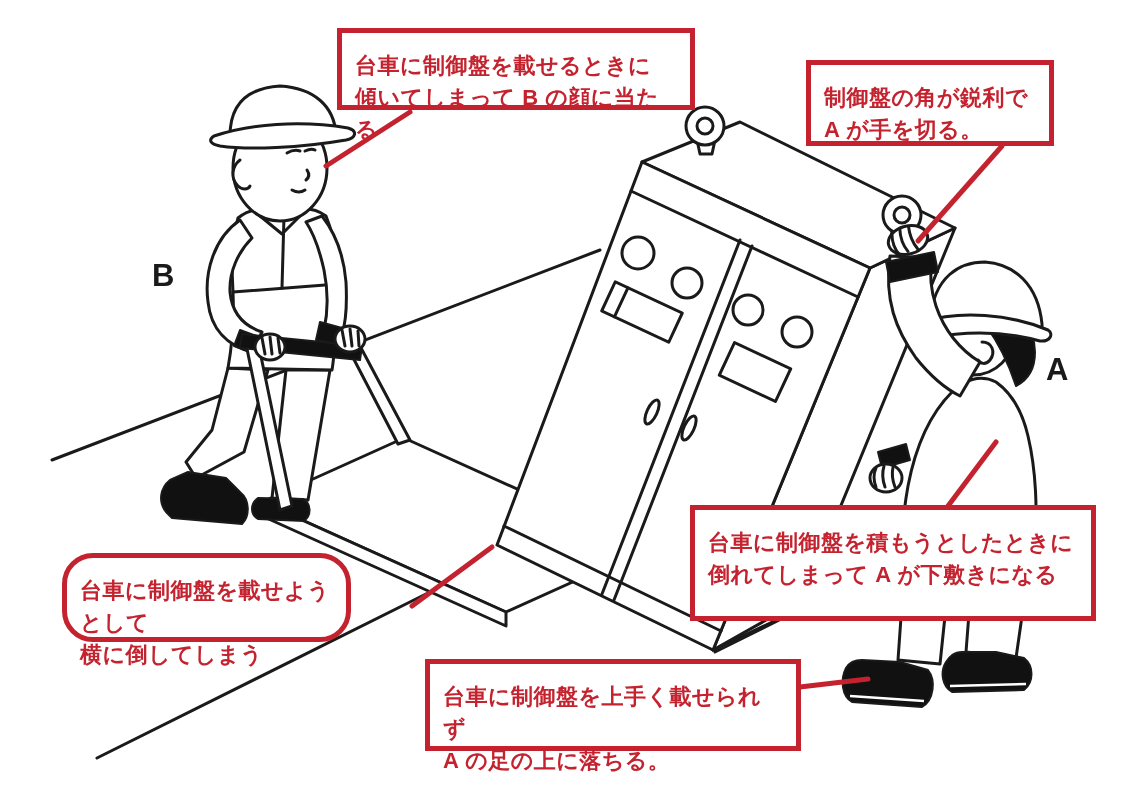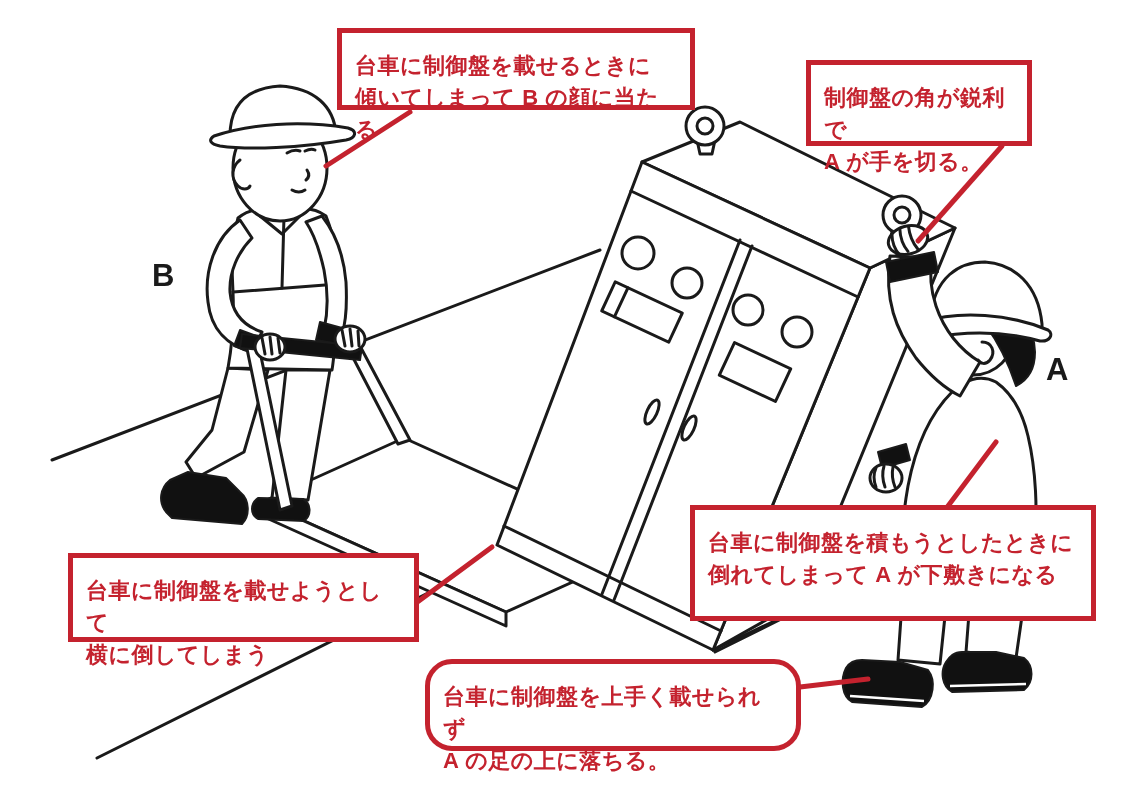--- a/index.html
+++ b/index.html
@@ -147,24 +147,24 @@
       <path class="leader" d="M800,687 L868,679"></path>
     </g>
   </svg>
 
   <div class="fig-label" style="left:152px;top:258px;">B</div>
   <div class="fig-label" style="left:1046px;top:352px;">A</div>
 
   <div class="callout" style="left:337px;top:28px;width:358px;height:82px;">台車に制御盤を載せるときに
 傾いてしまって B の顔に当たる</div>
 
-  <div class="callout" style="left:806px;top:60px;width:226px;height:86px;">制御盤の角が鋭利で
+  <div class="callout" style="left:806px;top:60px;width:248px;height:86px;">制御盤の角が鋭利で
 A が手を切る。</div>
 
-  <div class="callout" style="left:68px;top:553px;width:351px;height:89px;">台車に制御盤を載せようとして
+  <div class="callout" style="left:62px;top:553px;width:289px;height:89px;border-radius:31px;">台車に制御盤を載せようとして
 横に倒してしまう</div>
 
   <div class="callout" style="left:690px;top:505px;width:406px;height:116px;">台車に制御盤を積もうとしたときに
 倒れてしまって A が下敷きになる</div>
 
-  <div class="callout" style="left:425px;top:659px;width:376px;height:92px;border-radius:27px;">台車に制御盤を上手く載せられず
+  <div class="callout" style="left:425px;top:659px;width:376px;height:92px;">台車に制御盤を上手く載せられず
 A の足の上に落ちる。</div>
 </div>
 
 </body></html>

